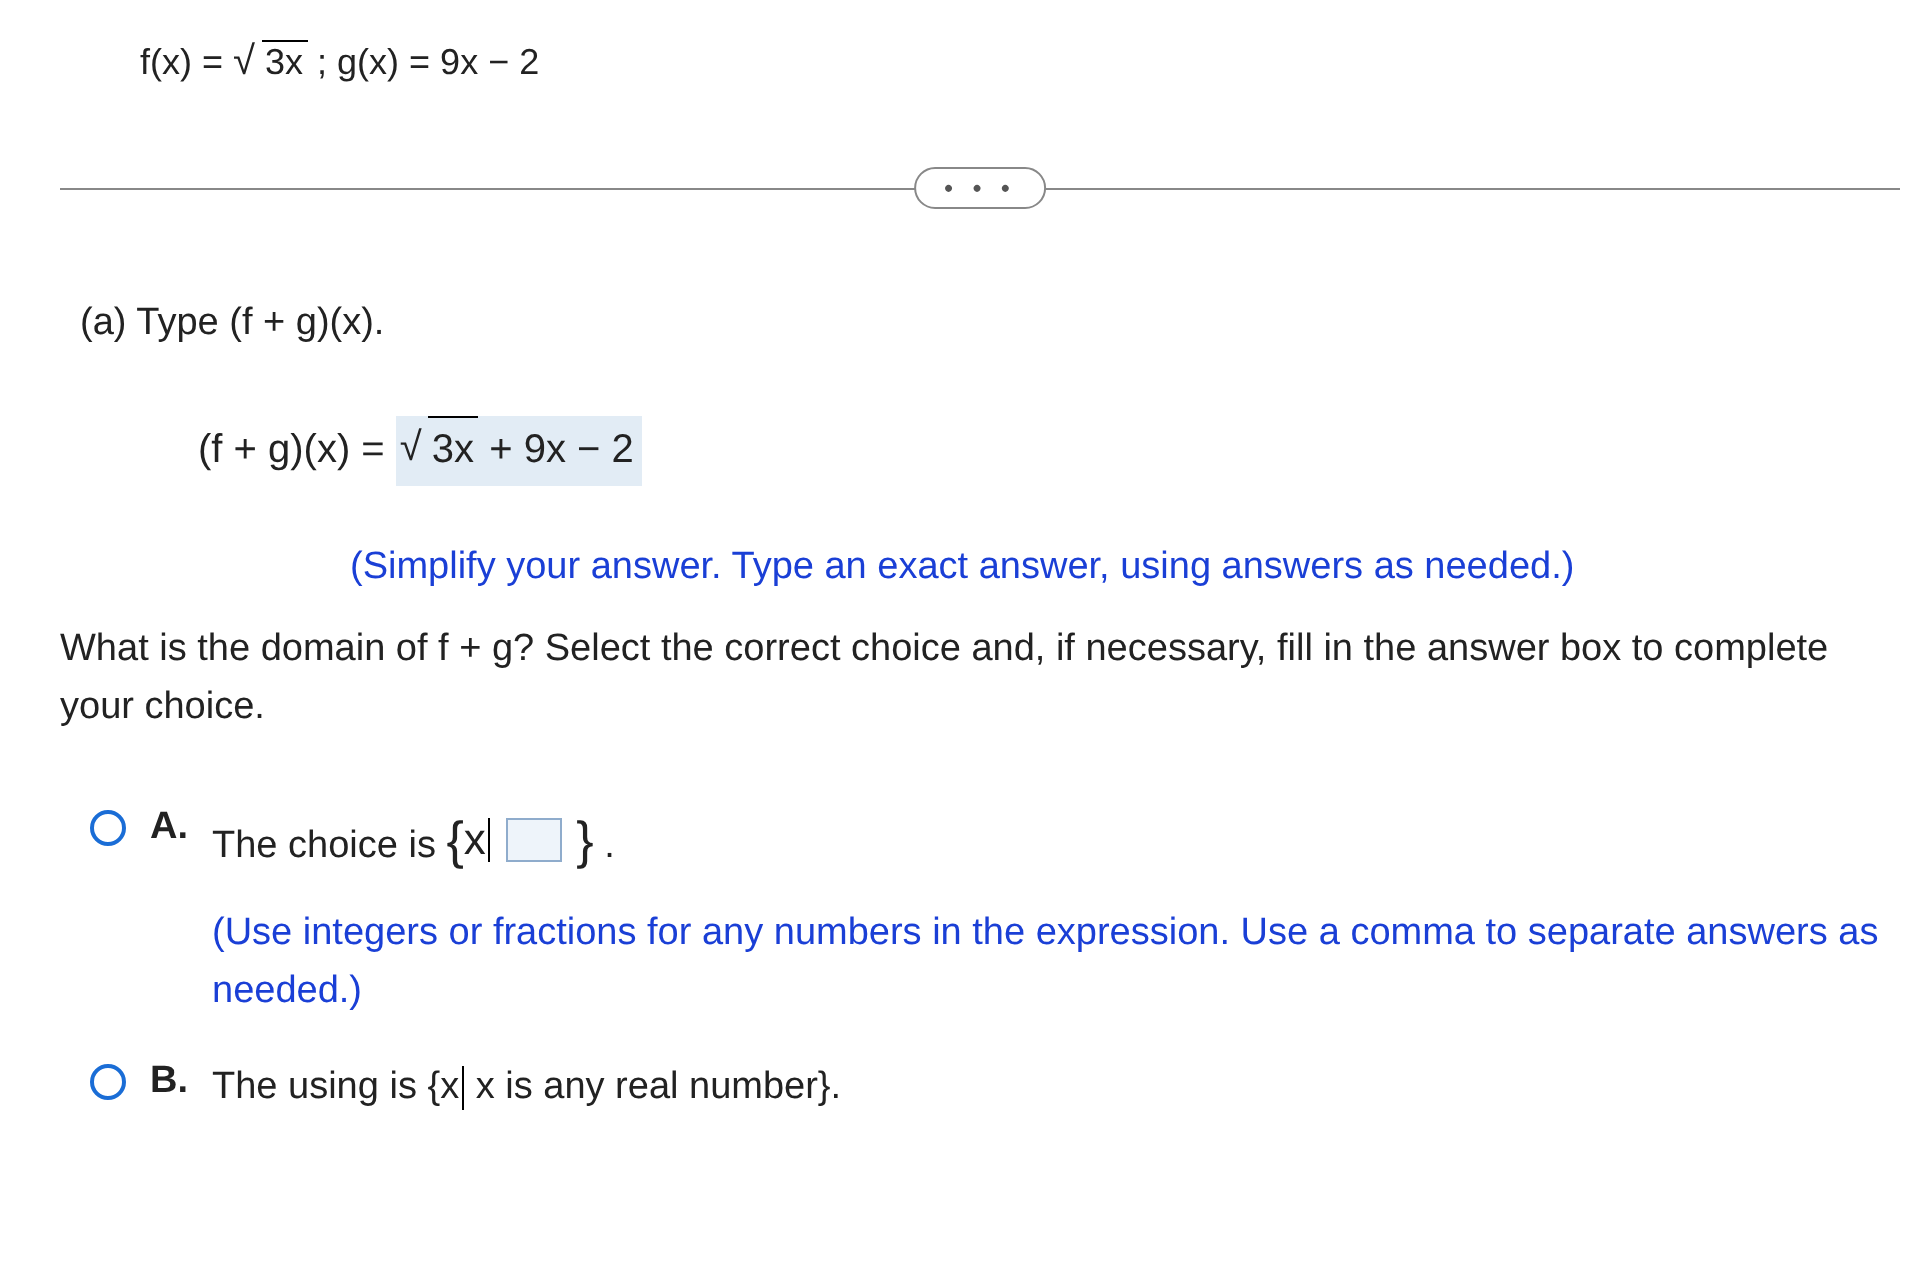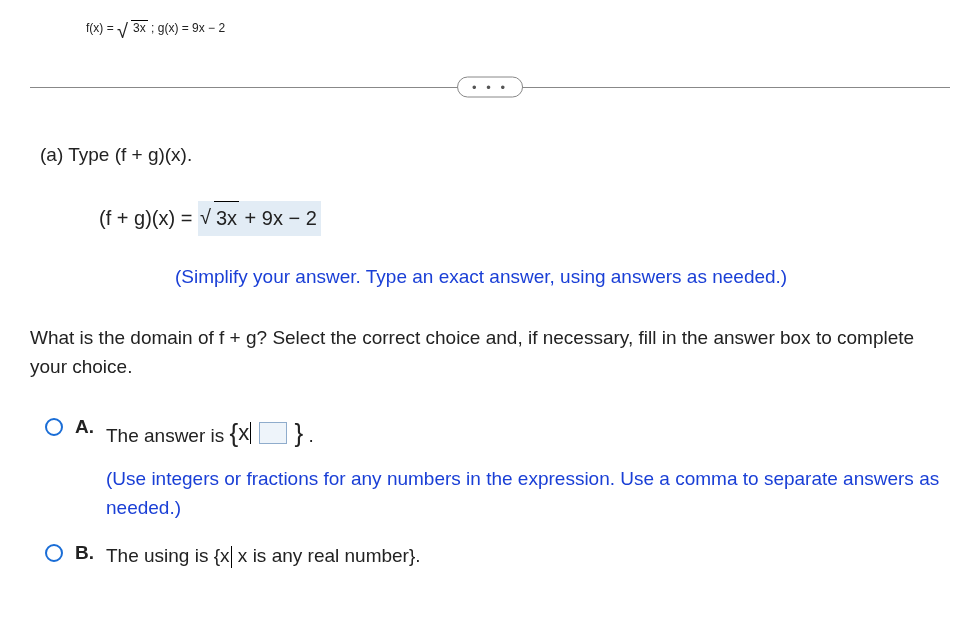--- a/index.html
+++ b/index.html
@@ -12,23 +12,23 @@
       font-family: Arial, Helvetica, sans-serif;
       font-size: 19px;
       color: #222;
       background: #fff;
       padding: 20px 10px 20px 30px;
       width: 960px;
       height: 642px;
     }
 
     .function-defs {
-      margin-left: 56px;
+      margin-left: 40px;
       margin-bottom: 40px;
-      font-size: 12px;
+      font-size: 18px;
     }
 
     .divider-wrap {
       position: relative;
       margin-bottom: 45px;
       height: 24px;
     }
 
     .divider-line {
       position: absolute;
@@ -193,27 +193,27 @@
   <span>(a) Type (f + g)(x).</span>
 </div>
 
 <div class="answer-block">
   <div class="answer-eq">
     <span>(f + g)(x) = </span><span class="highlighted"><span class="sqrt-wrap"><span class="sqrt-arg">3x</span></span><span> + 9x − 2</span></span>
   </div>
 </div>
 <div class="instruction">(Simplify your answer. Type an exact answer, using answers as needed.)</div>
 
-<div class="domain-q" style="margin-top:36px;">What is the domain of f + g? Select the correct choice and, if necessary, fill in the answer box to complete your choice.</div>
+<div class="domain-q" style="margin-top:16px;">What is the domain of f + g? Select the correct choice and, if necessary, fill in the answer box to complete your choice.</div>
 
 <div class="choice">
   <div class="radio"></div>
   <div class="choice-letter">A.</div>
   <div class="choice-body">
-    <span>The answer is </span><span class="brace-expr"><span class="brace">{</span><span>x</span><span class="vbar"></span>&nbsp;<span class="inline-input-box"></span>&nbsp;<span class="brace">}</span></span><span> .</span>
+    <span>The choice is </span><span class="brace-expr"><span class="brace">{</span><span>x</span><span class="vbar"></span>&nbsp;<span class="inline-input-box"></span>&nbsp;<span class="brace">}</span></span><span> .</span>
     <div class="choice-instruction">(Use integers or fractions for any numbers in the expression. Use a comma to separate answers as needed.)</div>
   </div>
 </div>
 
 <div class="choice">
   <div class="radio"></div>
   <div class="choice-letter">B.</div>
   <div class="choice-body">
     <span>The using is {x</span><span class="vbar"></span><span> x is any real number}.</span>
   </div>

